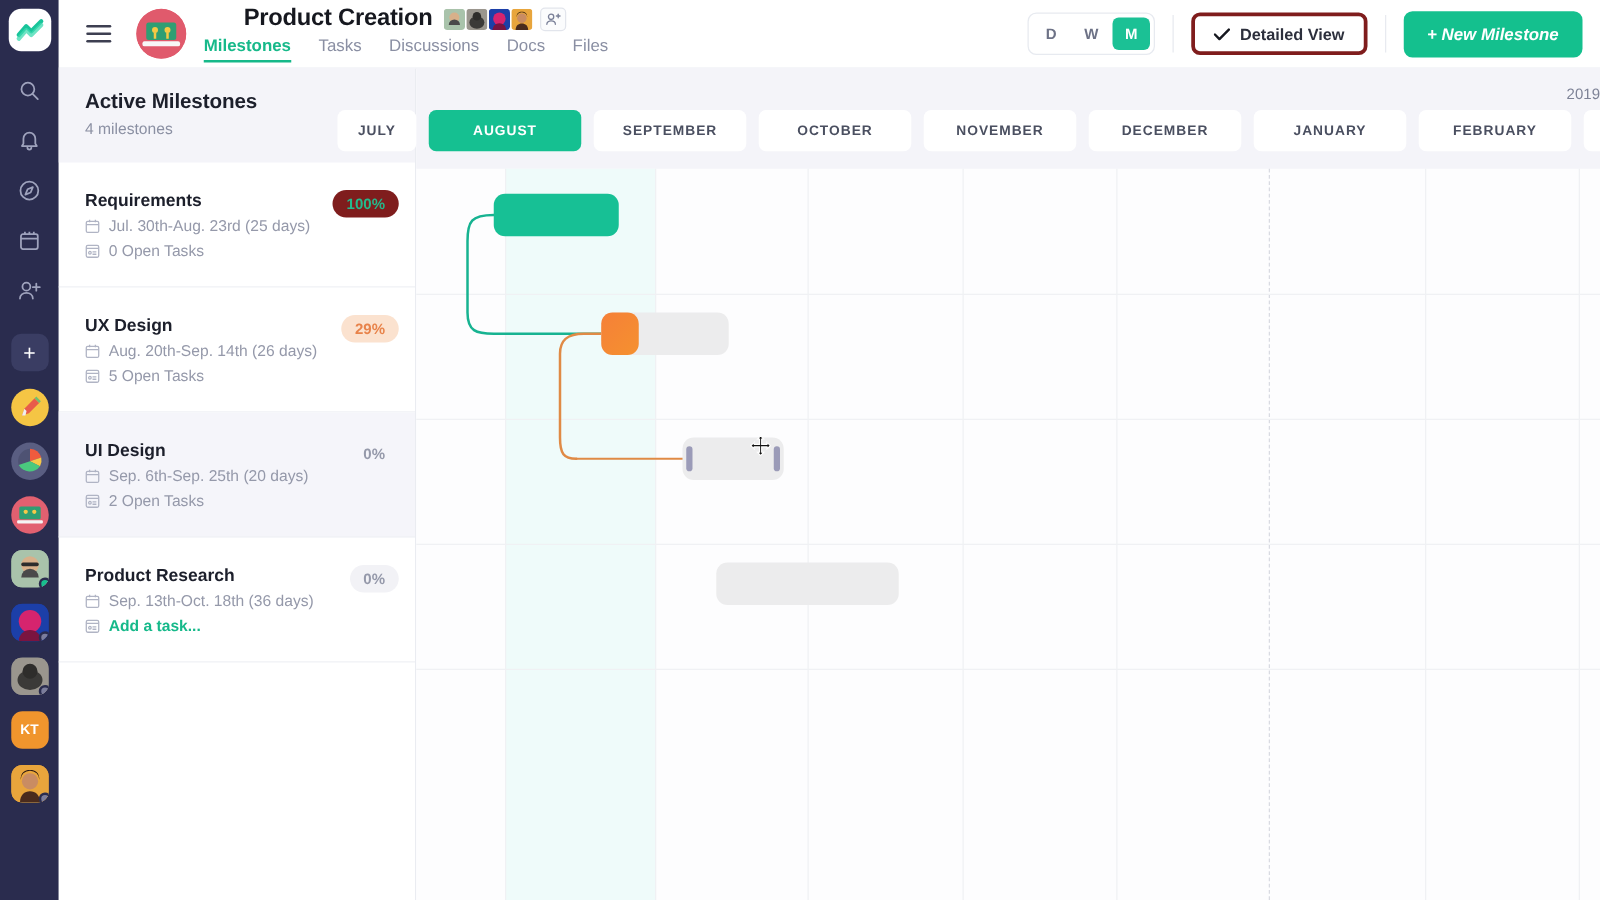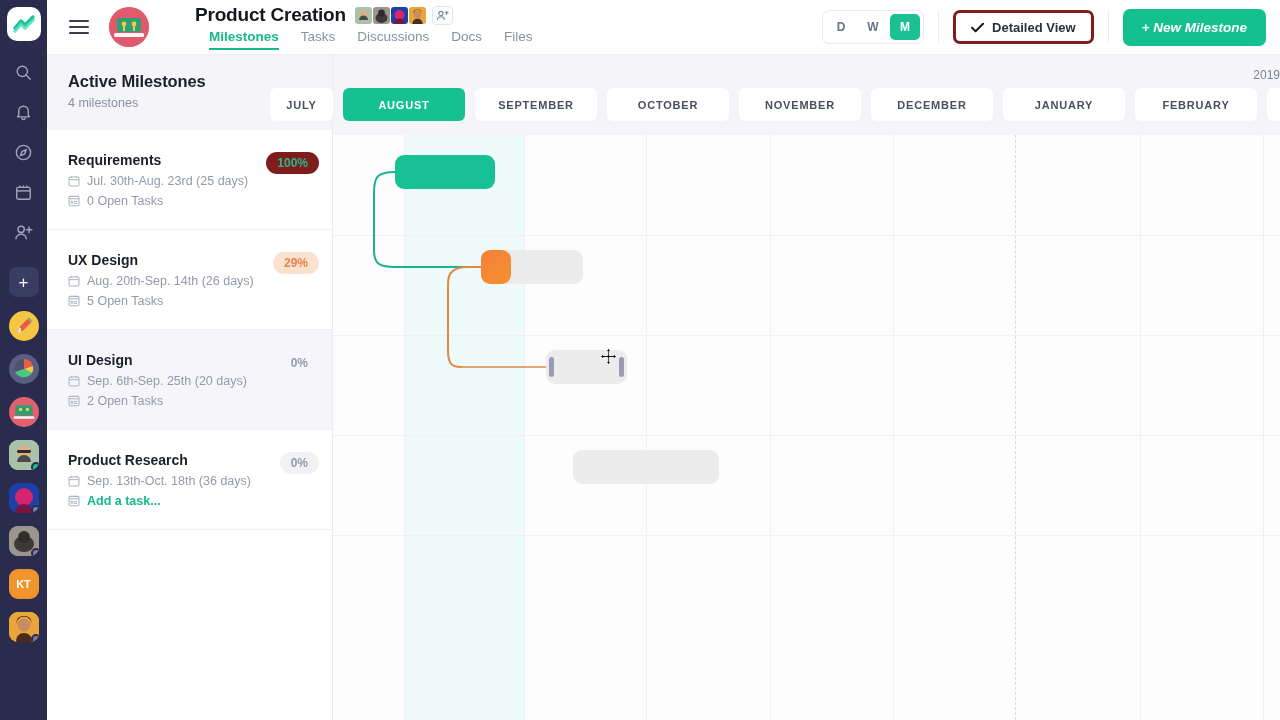--- a/index.html
+++ b/index.html
@@ -68,21 +68,21 @@
   .proj-title { font-size: 19px; font-weight: bold; color: #16181f; letter-spacing: -0.2px; }
   .avg { display: flex; align-items: center; }
   .avg .m { width: 17px; height: 17px; border-radius: 3px; margin-right: 1px; overflow: hidden; }
   .addmem {
     width: 21px; height: 19px; margin-left: 5px; border-radius: 4px;
     border: 1px solid #e2e5ec; background: #fbfcfd;
     display: flex; align-items: center; justify-content: center; cursor: pointer;
   }
   .tabs { display: flex; gap: 22px; margin-top: 3px; }
   .tab { font-size: 13.5px; color: #8a8fa3; padding-bottom: 4px; cursor: pointer; white-space: nowrap; }
-  .tab.act { color: #17b98a; font-weight: 600; border-bottom: 2px solid #17b98a; margin-left: 46px; }
+  .tab.act { color: #17b98a; font-weight: 600; border-bottom: 2px solid #17b98a; }
 
   .top-right { margin-left: auto; display: flex; align-items: center; padding-right: 14px; gap: 0; }
   .seg {
     display: flex; align-items: center; border: 1px solid #e7eaf0;
     border-radius: 7px; background: #fff; padding: 3px; gap: 2px;
   }
   .seg b {
     width: 30px; height: 26px; border-radius: 5px; font-size: 12px; font-weight: bold;
     display: flex; align-items: center; justify-content: center; color: #6d7286; cursor: pointer;
   }

